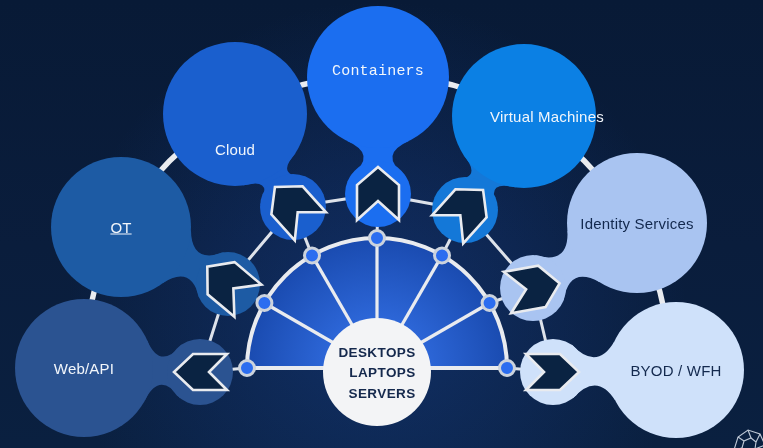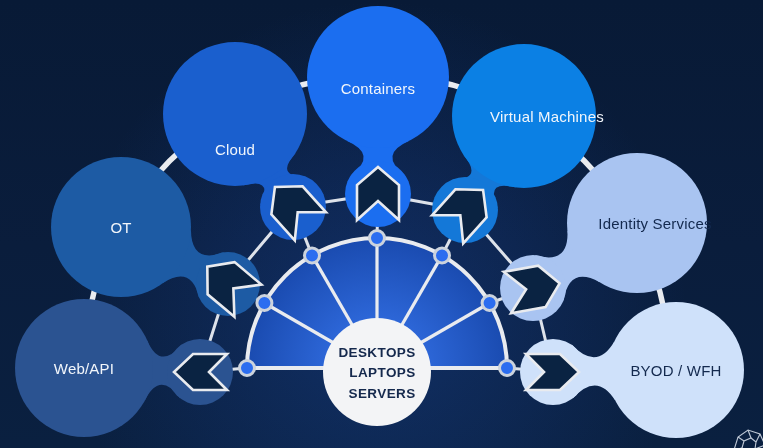--- a/index.html
+++ b/index.html
@@ -98,25 +98,25 @@
         <line x1="-6" y1="-5" x2="-12" y2="-9" stroke="#c9d2de" stroke-width="1.1" opacity="0.95"></line>
         <line x1="1" y1="-8" x2="-2" y2="-16" stroke="#c9d2de" stroke-width="1.1" opacity="0.95"></line>
         <line x1="6" y1="-4" x2="10" y2="-12" stroke="#c9d2de" stroke-width="1.1" opacity="0.95"></line>
         <line x1="5" y1="3" x2="15" y2="-1" stroke="#c9d2de" stroke-width="1.1" opacity="0.95"></line>
         <line x1="0" y1="7" x2="10" y2="11" stroke="#c9d2de" stroke-width="1.1" opacity="0.95"></line>
       </g>
     </svg>
 
   <div class="labels">
     <div class="node-label" style="left: 84px; top: 368px; color: rgb(242, 246, 251); text-align: center;">Web/API</div>
-    <div class="node-label" style="left: 121px; top: 227px; color: rgb(242, 246, 251);">OT</div>
+    <div class="node-label" style="left: 121px; top: 227px; color: rgb(242, 246, 251); text-decoration: underline;">OT</div>
     <div class="node-label" style="left: 235px; top: 114px; color: rgb(242, 246, 251); margin-top: 35px;">Cloud</div>
-    <div class="node-label" style="left: 378px; top: 88px; color: rgb(242, 246, 251);">Containers</div>
+    <div class="node-label" style="left: 378px; top: 71px; color: rgb(242, 246, 251); font-family: Liberation Mono, monospace;">Containers</div>
     <div class="node-label" style="left: 524px; top: 116px; color: rgb(242, 246, 251); margin-left: 23px;">Virtual Machines</div>
-    <div class="node-label" style="left: 655px; top: 223px; color: rgb(19, 41, 78);">Identity Services</div>
+    <div class="node-label" style="left: 637px; top: 223px; color: rgb(19, 41, 78);">Identity Services</div>
     <div class="node-label" style="left: 676px; top: 370px; color: rgb(19, 41, 78);">BYOD / WFH</div>
 
     <div class="hub-label" id="hub-label" style="color: rgb(21, 41, 77); left: 377px; top: 373px; text-align: right;">
       <div>DESKTOPS</div>
       <div>LAPTOPS</div>
       <div>SERVERS</div>
     </div>
   </div>
 </div>
 

